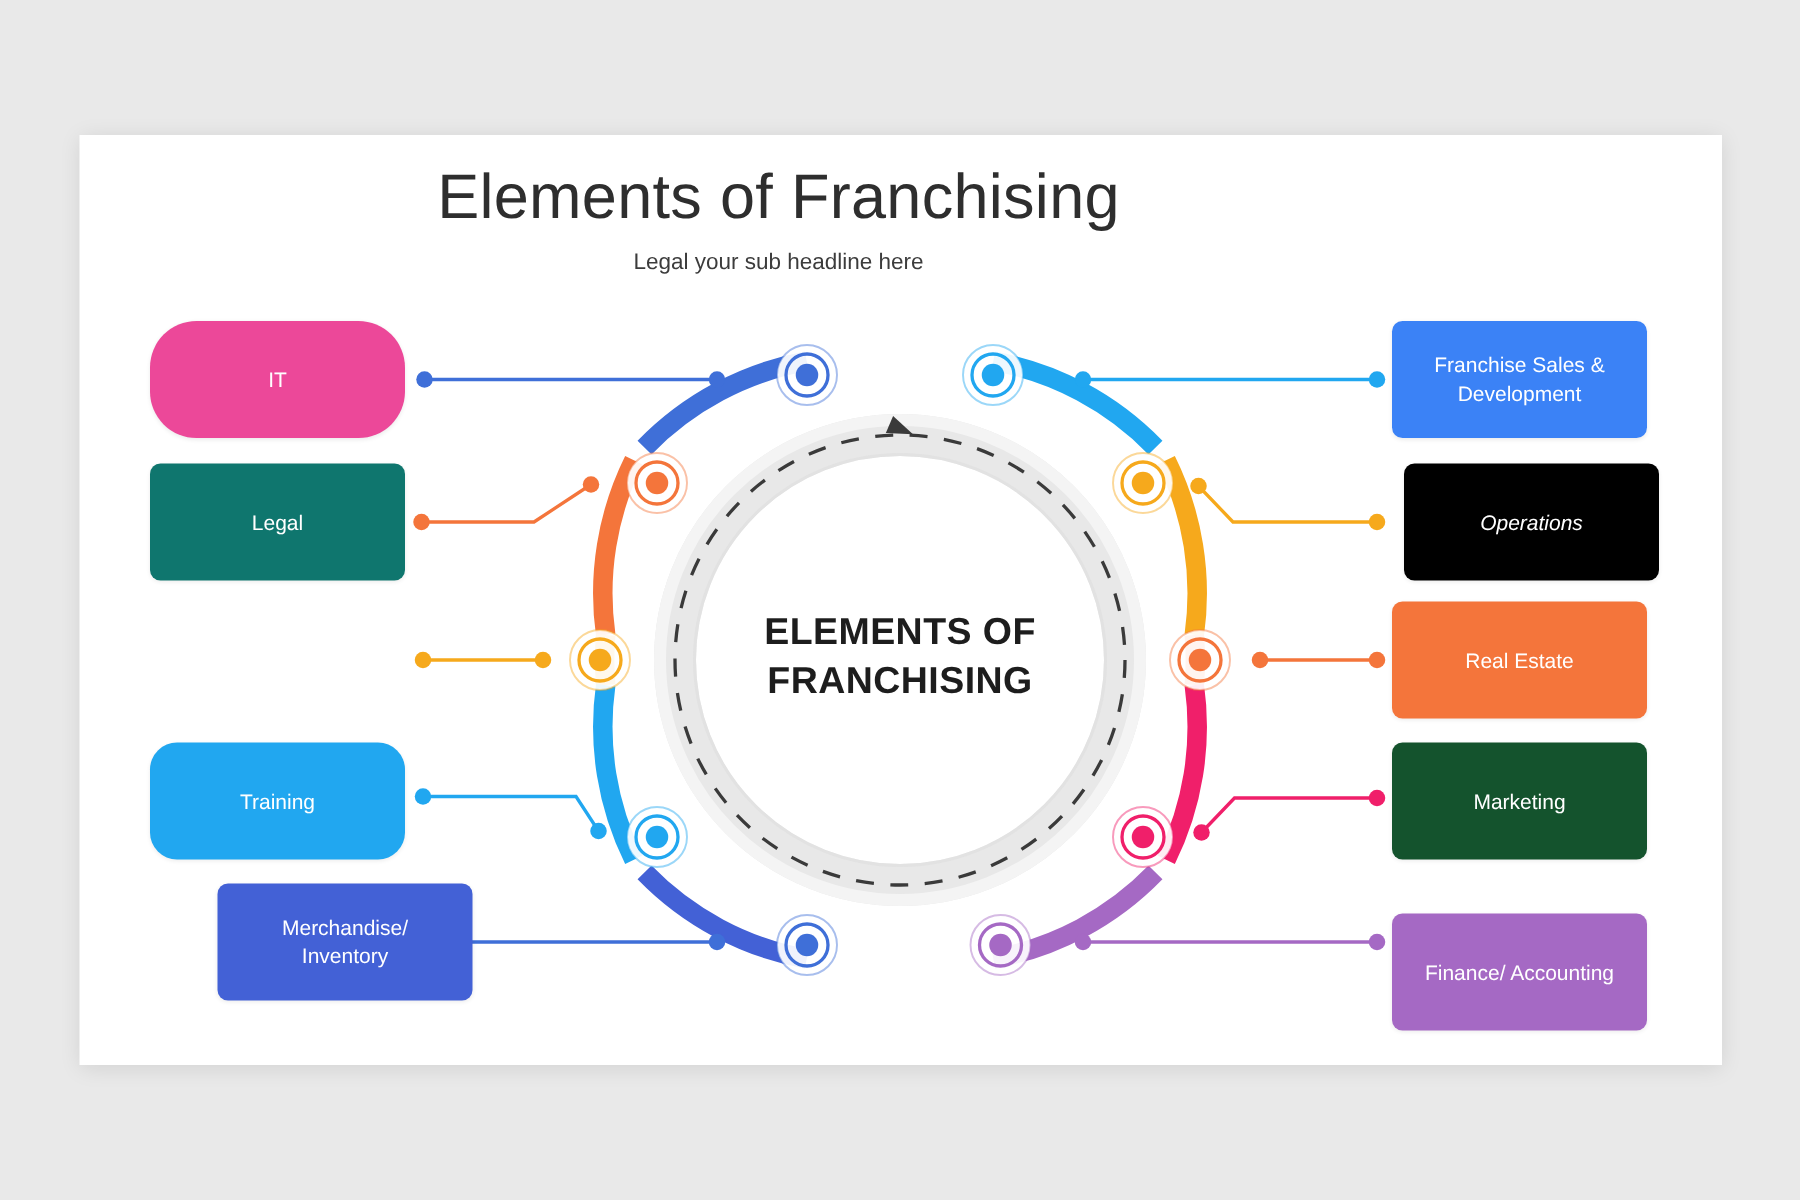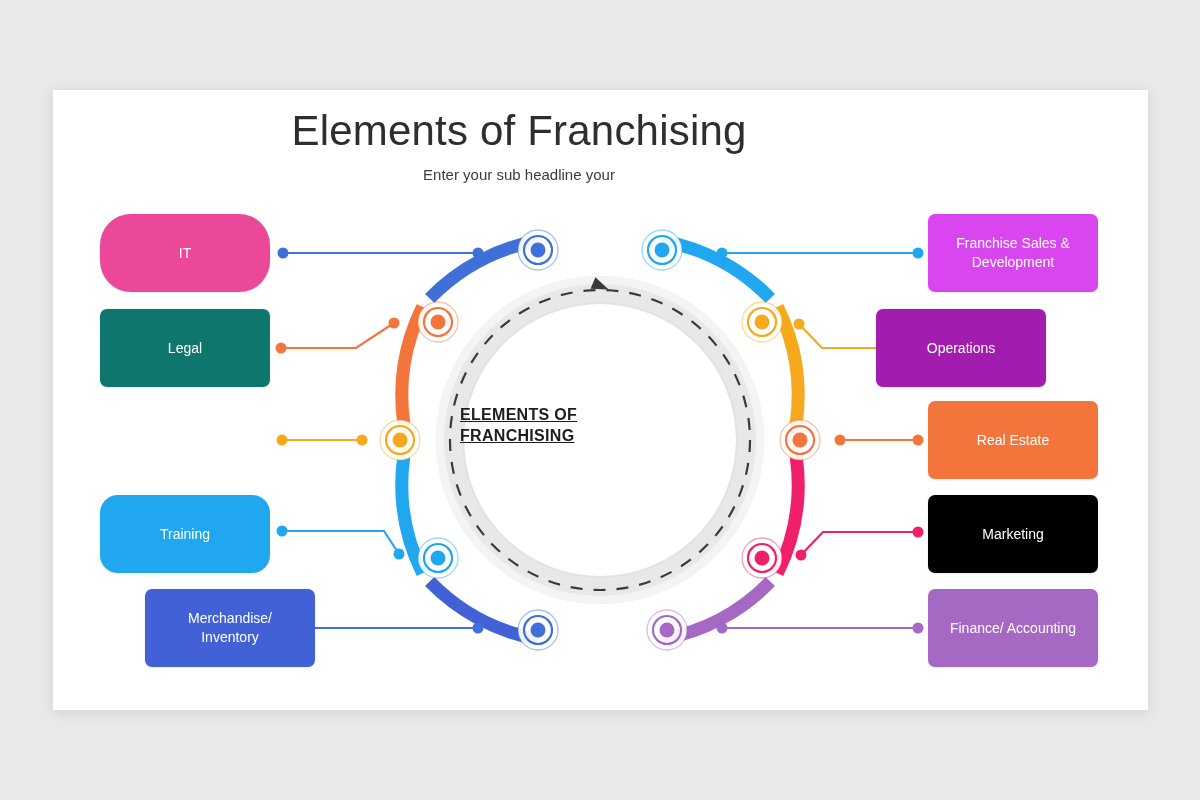--- a/index.html
+++ b/index.html
@@ -78,37 +78,37 @@
     top: 0;
     width: 1200px;
     height: 800px;
     pointer-events: none;
   }
   #center-text {
     position: absolute;
     left: 460px;
     top: 405px;
     width: 280px;
-    font-size: 16px;
+    text-align: center;
+    font-size: 25px;
     font-weight: bold;
     color: #1d1d1d;
     line-height: 1.3;
     letter-spacing: 0.3px;
-    text-decoration: underline;
   }
 </style>
 </head>
 <body>
 
 <div id="slide-root">
   <div id="card">
 
     <div id="header">
       <div id="title">Elements of Franchising</div>
-      <div id="subtitle">Enter your sub headline your</div>
+      <div id="subtitle">Legal your sub headline here</div>
     </div>
 
   </div>
 
   <svg id="diagram-svg" viewBox="0 0 1200 800" xmlns="http://www.w3.org/2000/svg">
     <defs>
       <radialGradient id="innerRingGrad" cx="50%" cy="38%" r="62%">
         <stop offset="78%" stop-color="#f2f2f2"></stop>
         <stop offset="92%" stop-color="#e4e4e4"></stop>
         <stop offset="100%" stop-color="#ededed"></stop>
@@ -278,30 +278,30 @@
     <span class="label-text">Legal</span>
   </div>
   <div class="label-box" style="left:100px; top:495px; background:#21a7f0;border-radius:18px;">
     <span class="label-text">Training</span>
   </div>
   <div class="label-box" style="left:100px; top:589px; background:#4361d6;margin-left:45px;">
     <span class="label-text">Merchandise/
 Inventory</span>
   </div>
 
-  <div class="label-box" style="left:928px; top:214px; background:#d946ef;justify-content:center;">
+  <div class="label-box" style="left:928px; top:214px; background:#3b82f6;justify-content:center;">
     <span class="label-text">Franchise Sales &amp;
 Development</span>
   </div>
-  <div class="label-box" style="left:876px; top:309px; background:#a21caf;">
+  <div class="label-box" style="left:936px; top:309px; background:#000000;font-style:italic;">
     <span class="label-text">Operations</span>
   </div>
   <div class="label-box" style="left:928px; top:401px; background:#f4753b;">
     <span class="label-text">Real Estate</span>
   </div>
-  <div class="label-box" style="left:928px; top:495px; background:#000000;">
+  <div class="label-box" style="left:928px; top:495px; background:#14532d;">
     <span class="label-text">Marketing</span>
   </div>
-  <div class="label-box" style="left:928px; top:589px; background:#a569c4;">
+  <div class="label-box" style="left:928px; top:609px; background:#a569c4;">
     <span class="label-text">Finance/ Accounting</span>
   </div>
 
 </div>
 
 </body></html>

